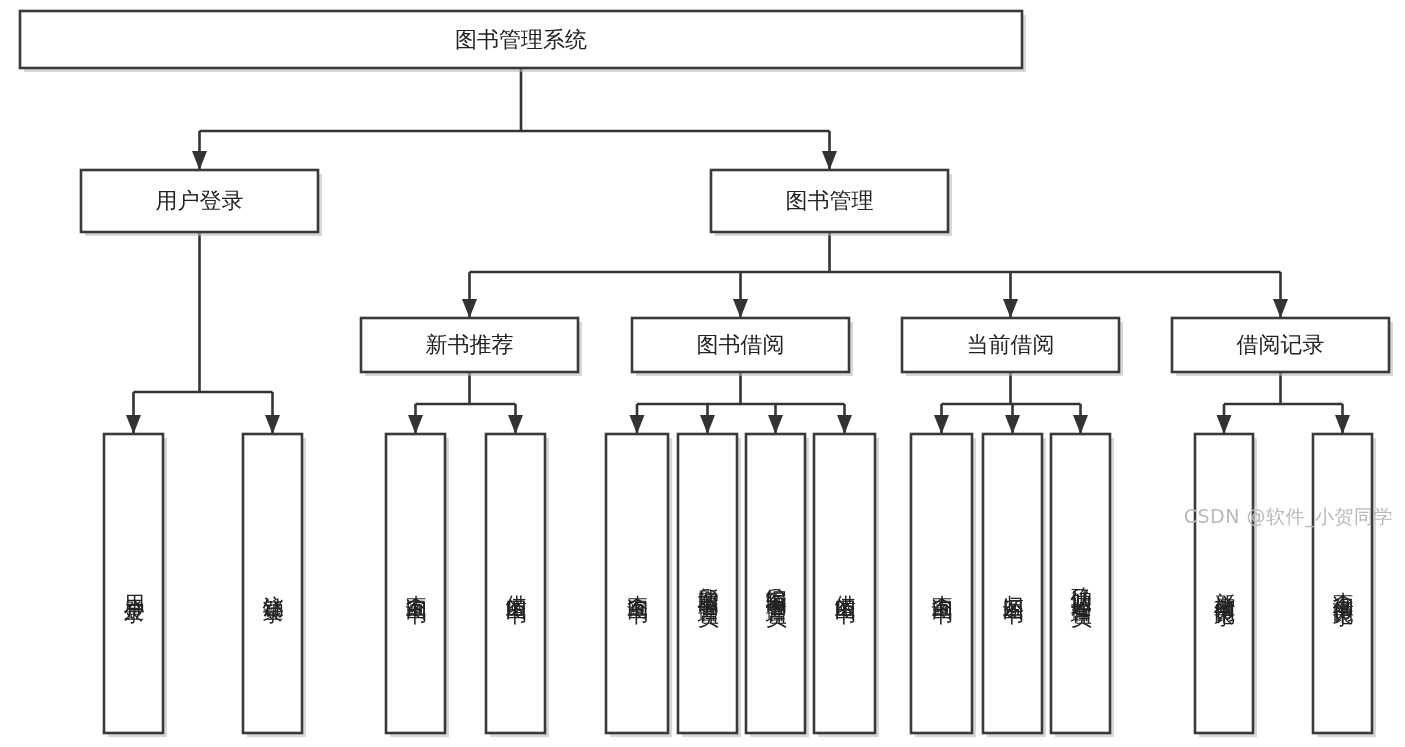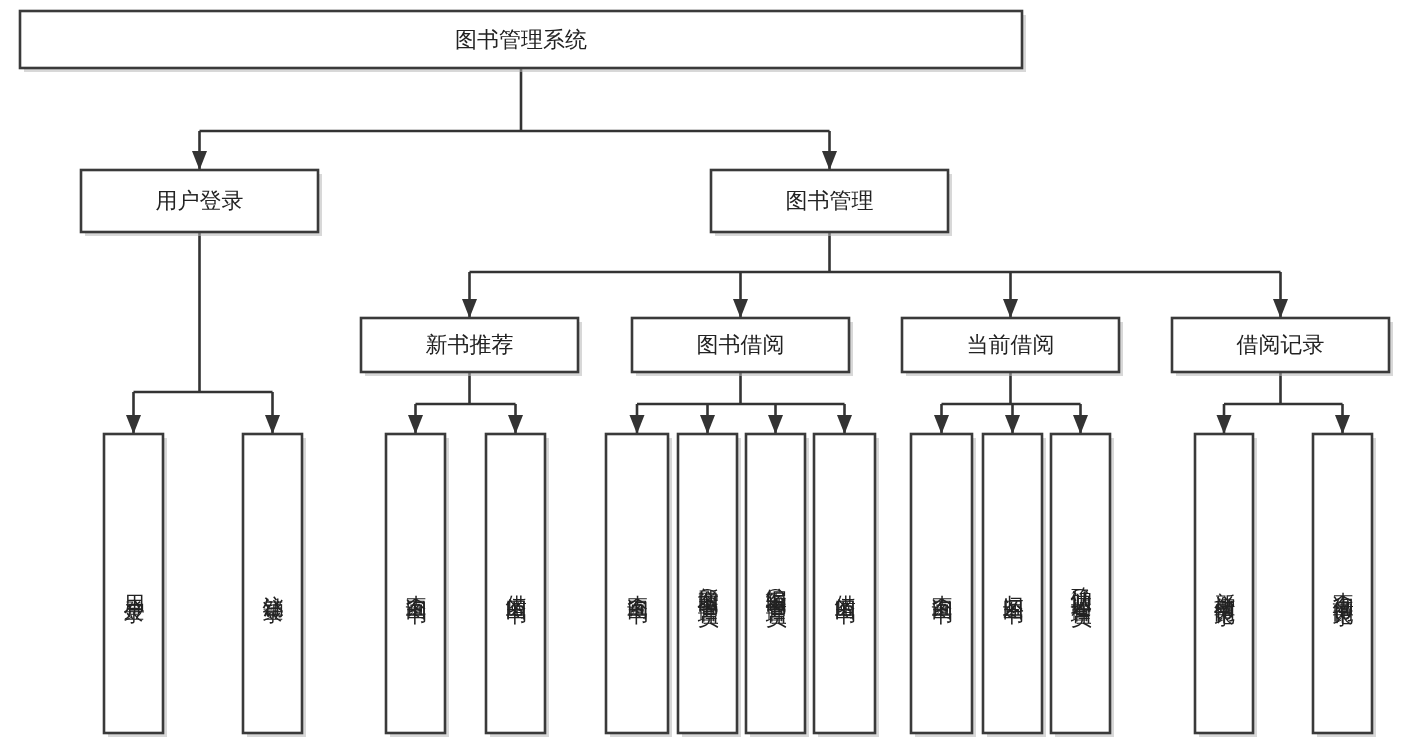--- a/index.html
+++ b/index.html
@@ -226,13 +226,14 @@
       <div class="leaf-label-wrap" style="left: 1051px; top: 434px; width: 59px; height: 299px;">
         <span class="leaf-label-v">确认归还（管理员）</span>
       </div>
       <div class="leaf-label-wrap" style="left: 1195px; top: 434px; width: 58px; height: 299px;">
         <span class="leaf-label-v">新增借阅记录</span>
       </div>
       <div class="leaf-label-wrap" style="left: 1313px; top: 434px; width: 59px; height: 299px;">
         <span class="leaf-label-v">查询借阅记录</span>
       </div>
     </div>
+  <div class="watermark">CSDN @软件_小贺同学</div>
 </div>
 
 </body></html>

